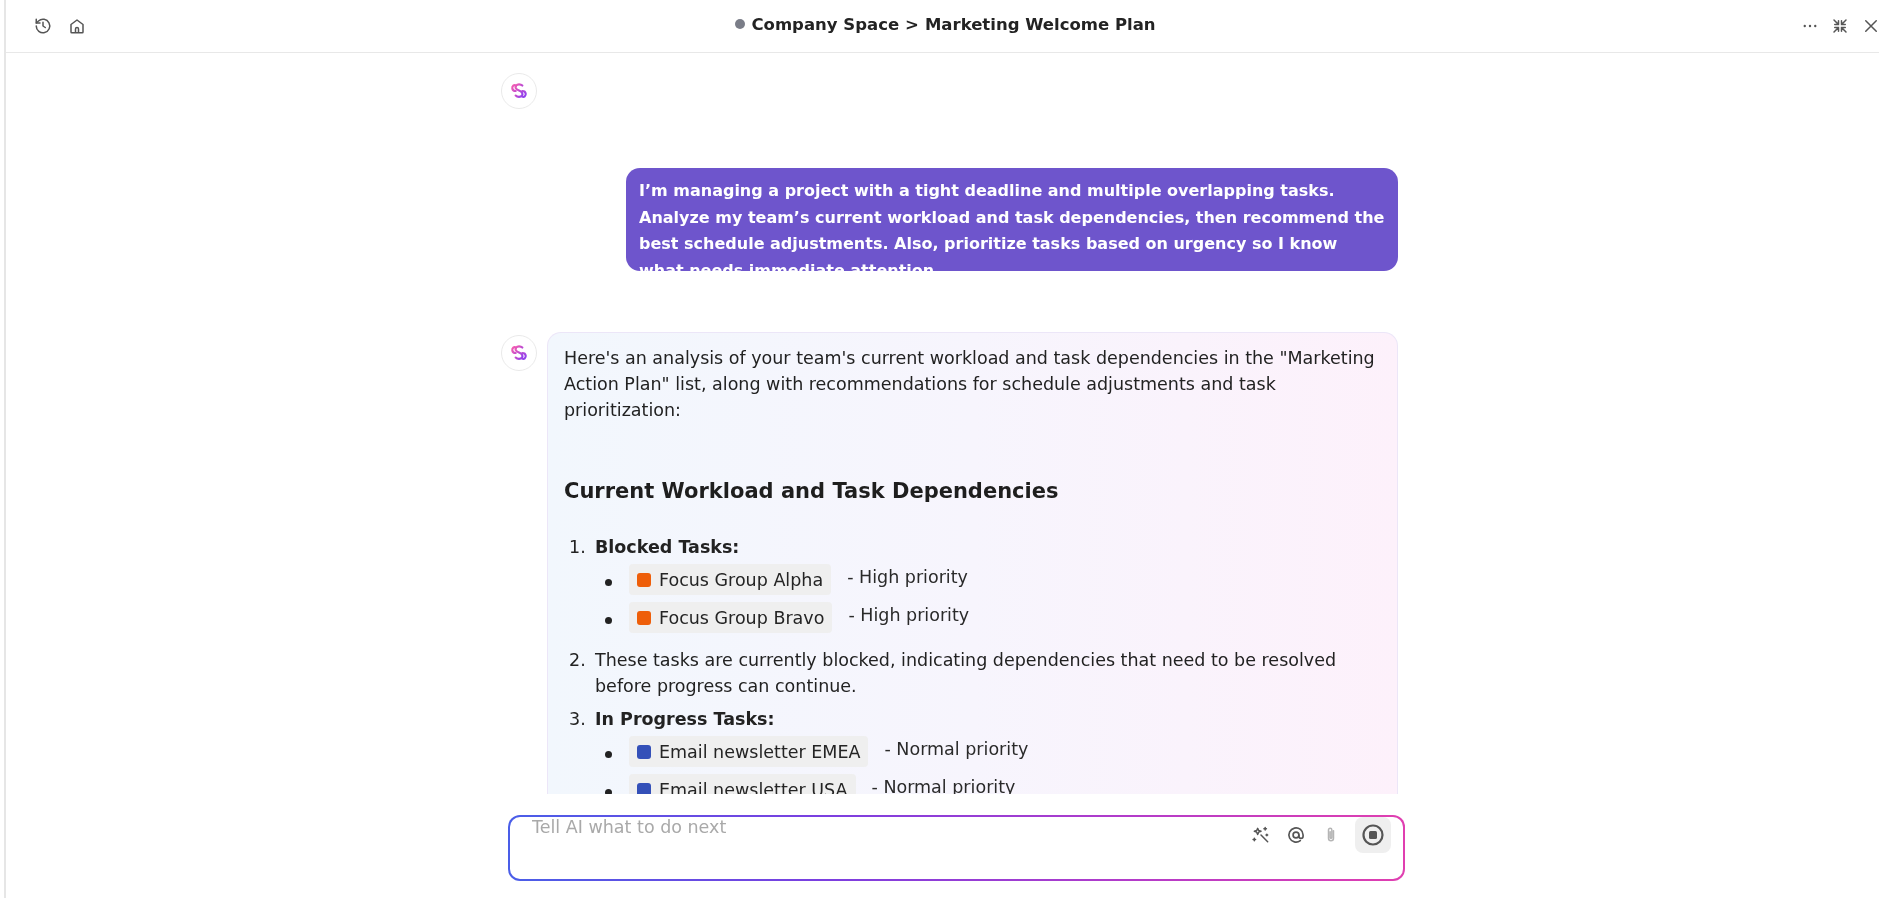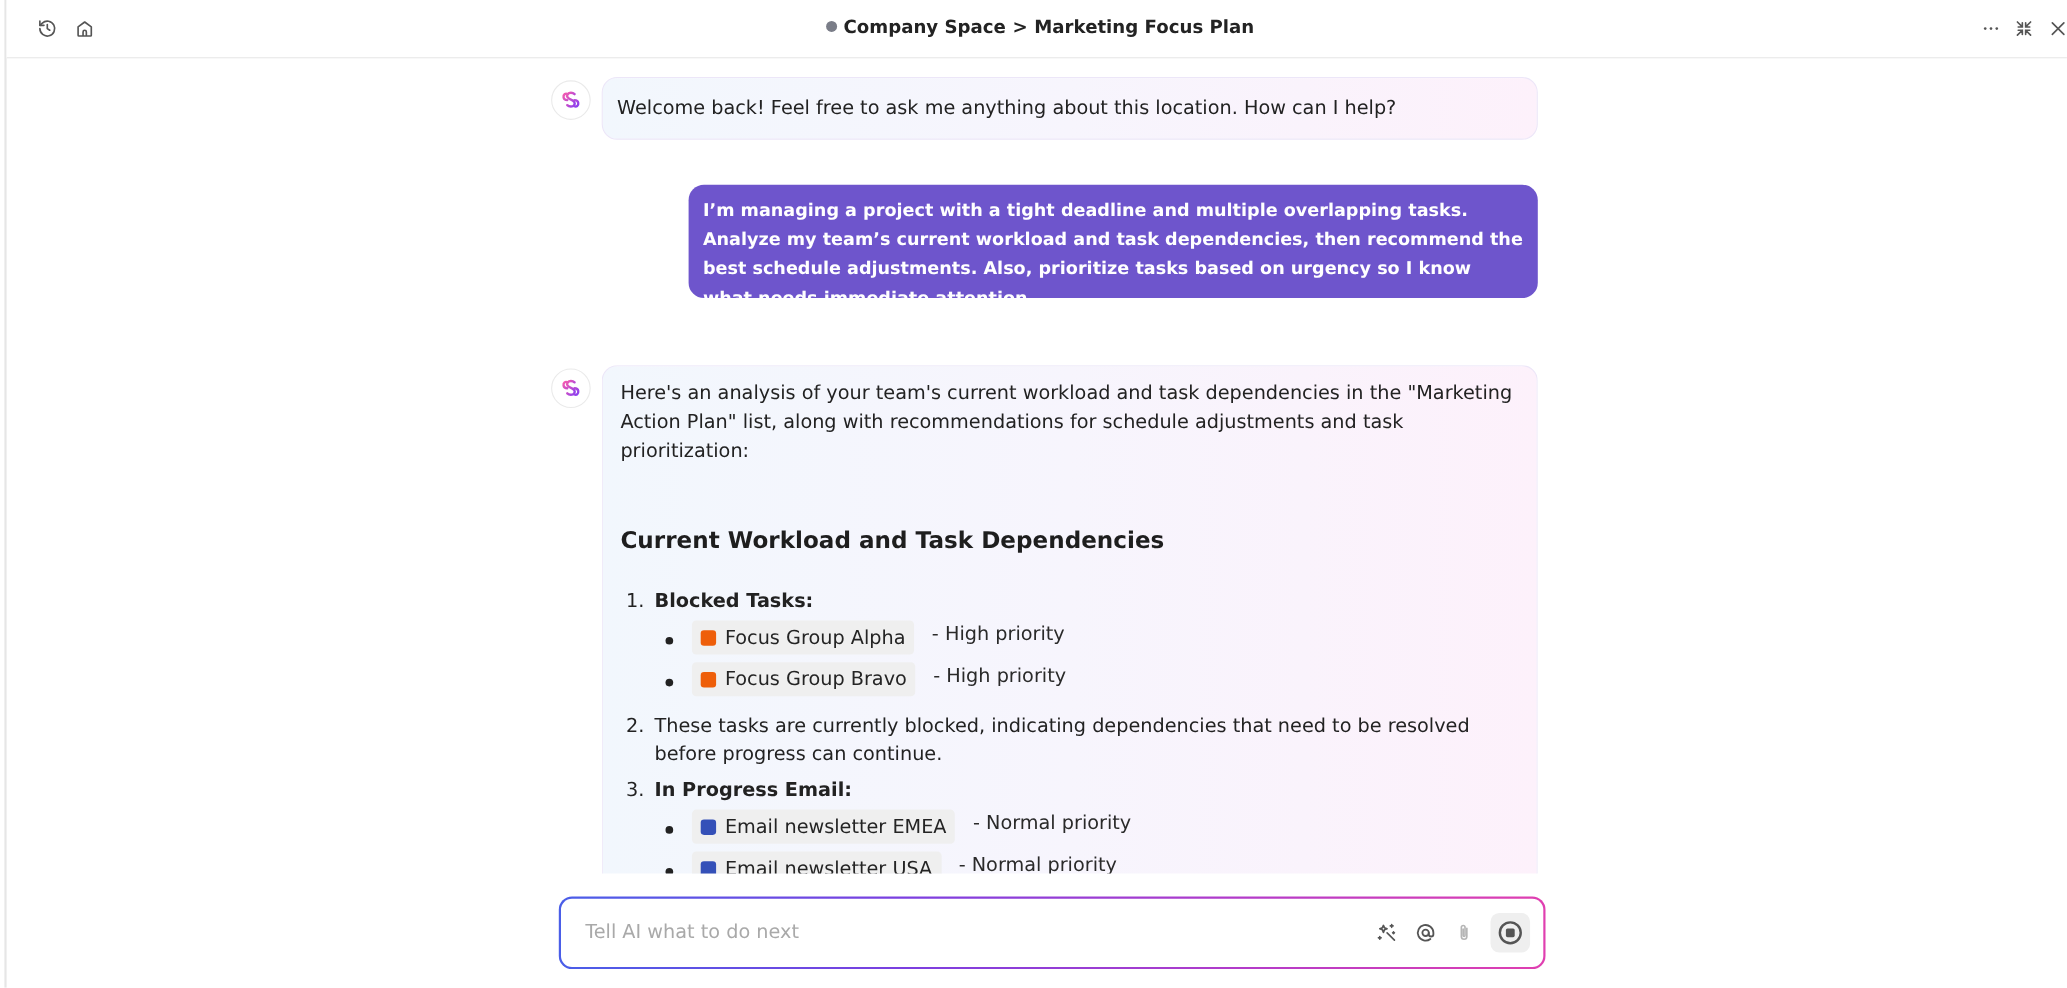--- a/index.html
+++ b/index.html
@@ -37,21 +37,21 @@
   .ul { list-style: none; margin-top: 4px; }
   .ul li { position: relative; padding-left: 34px; height: 38px; display: flex; align-items: flex-start; }
   .ul li .bullet { position: absolute; left: 10px; top: 15px; width: 7px; height: 7px; border-radius: 50%; background: #222; }
   .chip { display: inline-flex; align-items: center; background: #efefef; border-radius: 4px; padding: 0 8px; height: 31px; font-weight: 500; color: #242424; cursor: pointer; }
   .chip .sq { width: 14px; height: 14px; border-radius: 3px; margin-right: 8px; }
   .prio { margin-left: 16px; color: #2a2a2a; }
 
   
   .inputwrap { position: absolute; left: 502px; top: 815px; width: 897px; height: 66px; border-radius: 12px; padding: 2px;
     background: linear-gradient(90deg, #4a5ee8 0%, #7b3fe0 35%, #b43bc9 70%, #e03fb0 100%); }
-  .inputinner { width: 100%; height: 100%; background: #fff; border-radius: 10px; display: flex; align-items: center; padding-left: 22px; }
+  .inputinner { width: 100%; height: 100%; background: #fff; border-radius: 10px; display: flex; align-items: flex-start; padding-left: 22px; }
   .inputinner input { border: none; outline: none; flex: 1; font-size: 17.5px; color: #333; background: transparent; font-family: "DejaVu Sans", sans-serif; }
   .inputinner input::placeholder { color: #a9a9a9; }
   .tools { display: flex; align-items: center; gap: 13px; margin-right: 12px; }
   .tool { width: 22px; height: 22px; display: flex; align-items: center; justify-content: center; cursor: pointer; }
   .tool svg { width: 20px; height: 20px; }
   .stopbtn { width: 36px; height: 36px; border-radius: 8px; background: #efefef; display: flex; align-items: center; justify-content: center; cursor: pointer; }
 </style>
 </head>
 <body>
 
@@ -70,21 +70,21 @@
         <path d="M4 10l8-6 8 6v10a1 1 0 0 1-1 1H5a1 1 0 0 1-1-1z"></path>
           <path d="M10 21v-5a2 2 0 0 1 4 0v5"></path>
       </svg>
     </div>
 
     <div class="title">
       <span class="dot"></span>
       <span class="crumbs">
         <span>Company Space</span>
         <span>&gt;</span>
-        <span>Marketing Focus Plan</span>
+        <span>Marketing Welcome Plan</span>
       </span>
     </div>
 
     <div class="hicon" style="left:1790px;">
       <svg viewBox="0 0 24 24" fill="#555">
         <circle cx="5" cy="12" r="1.6"></circle>
           <circle cx="12" cy="12" r="1.6"></circle>
           <circle cx="19" cy="12" r="1.6"></circle>
       </svg>
     </div>
@@ -110,23 +110,20 @@
         <defs>
             <linearGradient id="lg1" x1="0" y1="0" x2="1" y2="1">
               <stop offset="0" stop-color="#f45bb0"></stop>
               <stop offset="1" stop-color="#8b3ff0"></stop>
             </linearGradient>
           </defs>
         <path stroke="url(#lg1)" d="M16 5.5c-2-2-6-2-7.5 0S8 10 12 11.5s5 4 3.5 6-5.5 2-7.5 0"></path>
         <path stroke="url(#lg1)" d="M8.5 5.5C6 4 3.5 6 4 9s3 3 4 3M15.5 18.5c2.5 1.5 5-.5 4.5-3.5s-3-3-4-3"></path>
       </svg>
     </div>
-    <div class="bubble-ai welcome">
-      <span>Welcome back! Feel free to ask me anything about this location. How can I help?</span>
-    </div>
 
     <div class="bubble-user">
       <span>I’m managing a project with a tight deadline and multiple overlapping tasks. Analyze my team’s current workload and task dependencies, then recommend the best schedule adjustments. Also, prioritize tasks based on urgency so I know what needs immediate attention.</span>
     </div>
 
     <div class="avatar" style="left:495px; top:281px;">
       <svg viewBox="0 0 24 24" fill="none" stroke-width="2.6" stroke-linecap="round">
         <defs>
             <linearGradient id="lg2" x1="0" y1="0" x2="1" y2="1">
               <stop offset="0" stop-color="#f45bb0"></stop>
@@ -163,21 +160,21 @@
               <span class="prio">- High priority</span>
             </li>
           </ul>
         </li>
         <li style="margin-top:4px;">
           <span class="num">2.</span>
           <span>These tasks are currently blocked, indicating dependencies that need to be resolved before progress can continue.</span>
         </li>
         <li style="margin-top:6px;">
           <span class="num">3.</span>
-          <b>In Progress Email:</b>
+          <b>In Progress Tasks:</b>
           <ul class="ul">
             <li>
               <span class="bullet"></span>
               <span class="chip">
                 <span class="sq" style="background:#3450b8"></span>
                 <span>Email newsletter EMEA</span>
               </span>
               <span class="prio">- Normal priority</span>
             </li>
             <li>

